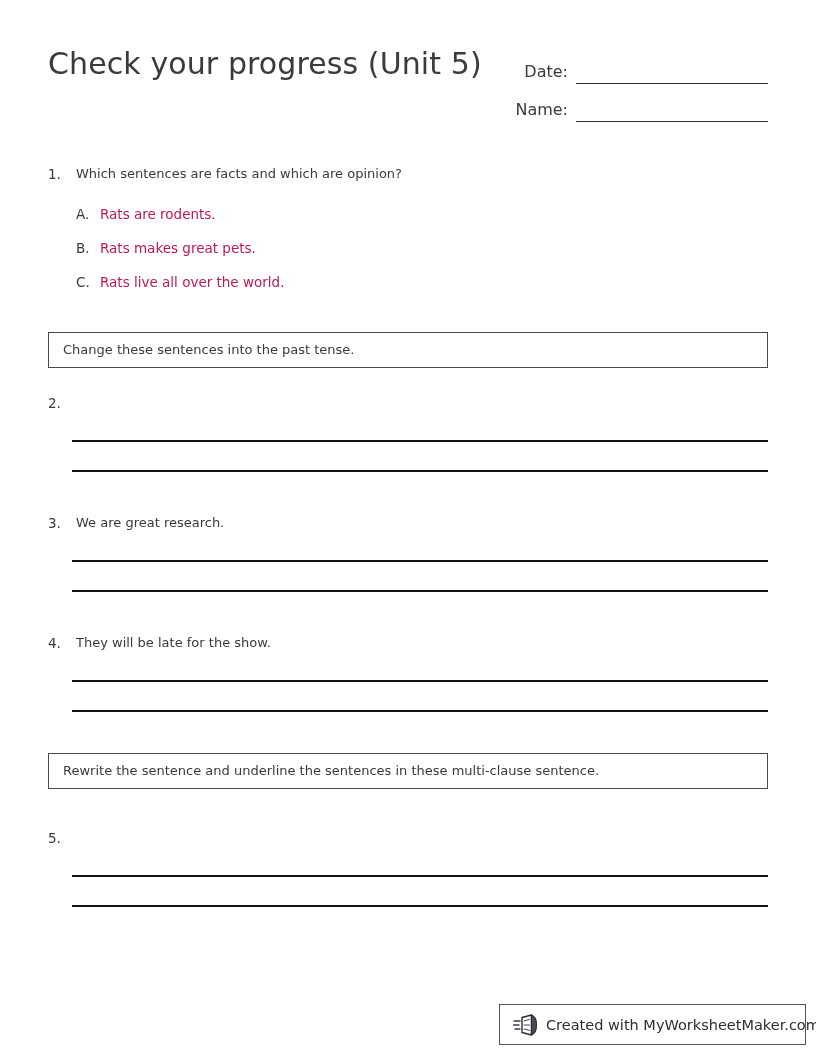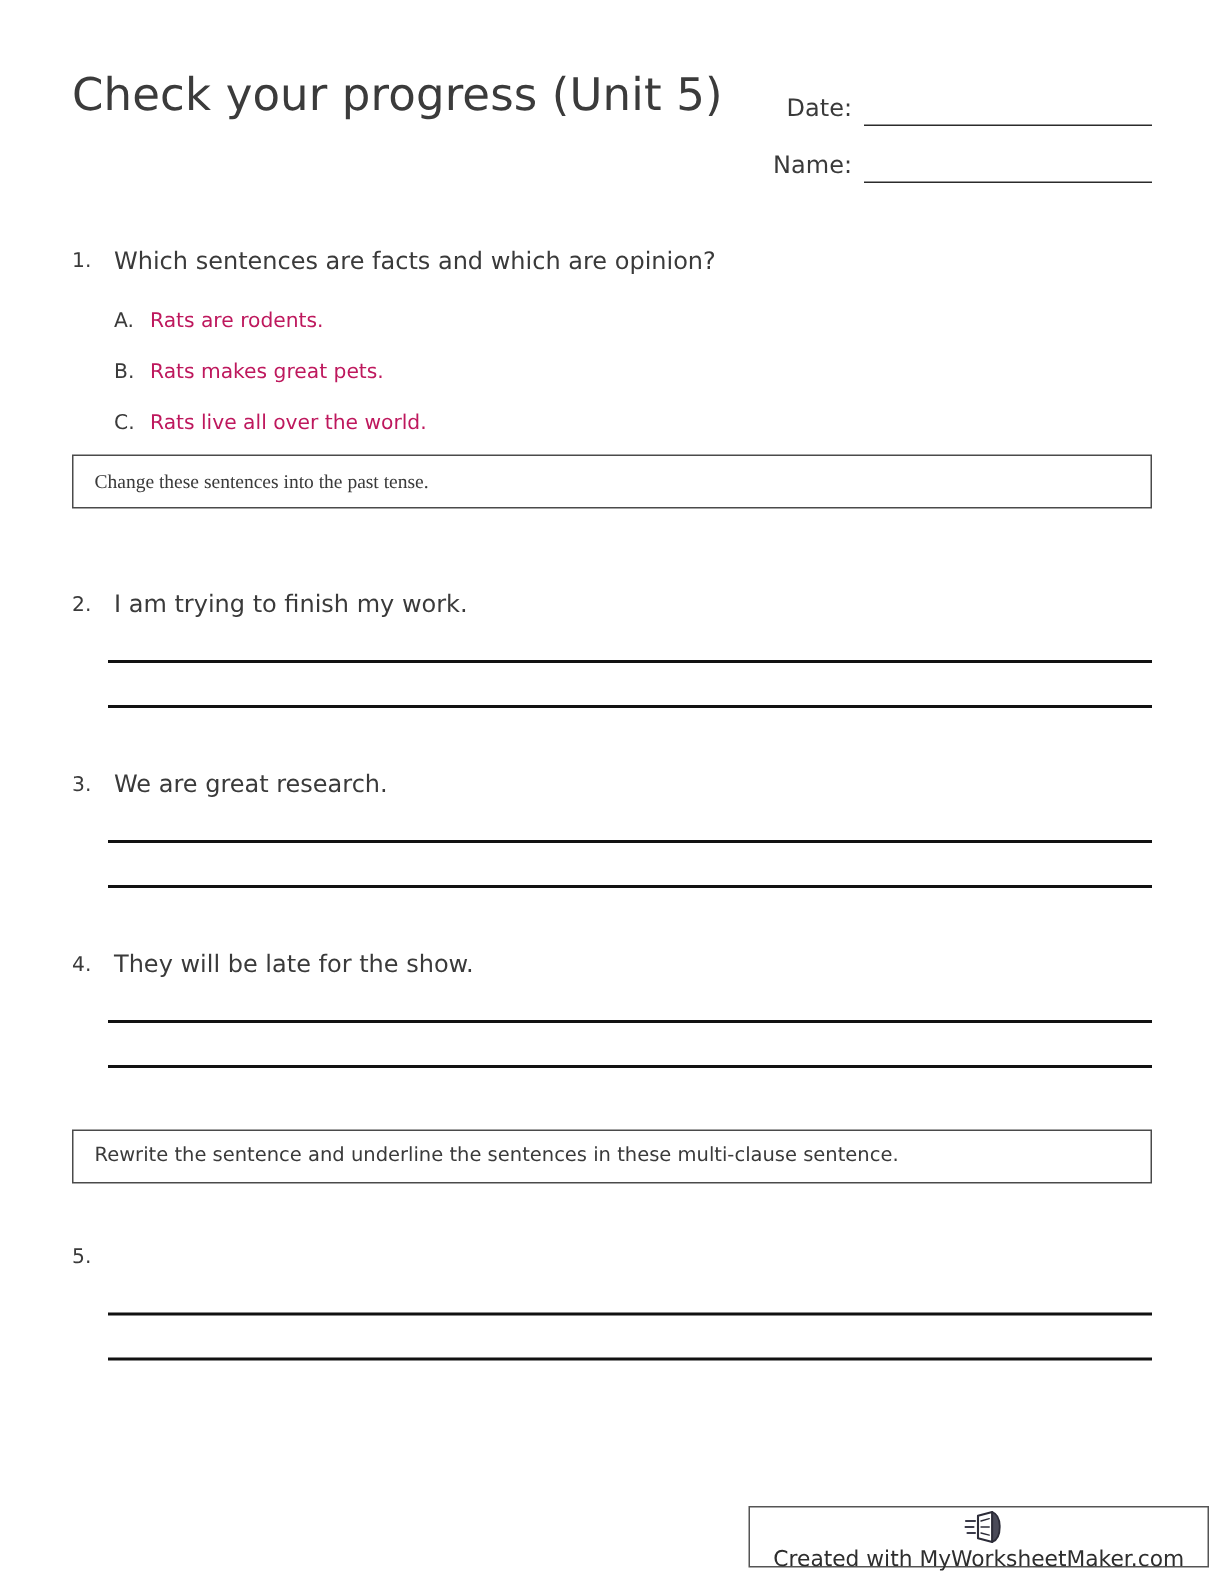--- a/index.html
+++ b/index.html
@@ -76,21 +76,21 @@
     align-items: flex-start;
   }
   .q-num {
     width: 28px;
     flex: 0 0 28px;
     font-size: 13.5px;
     color: #3a3a3a;
     line-height: 20px;
   }
   .q-text {
-    font-size: 16px;
+    font-size: 13px;
     color: #3a3a3a;
     line-height: 20px;
   }
 
   .opt-list {
     margin-top: 20px;
   }
   .opt-row {
     display: flex;
     align-items: flex-start;
@@ -148,21 +148,20 @@
     position: absolute;
     left: 499px;
     top: 1004px;
     width: 307px;
     height: 41px;
     border: 1.2px solid #555555;
     background: #ffffff;
     display: flex;
     align-items: center;
     box-sizing: border-box;
-    flex-direction: column;
   }
   .badge-icon {
     width: 26px;
     height: 24px;
     margin-left: 13px;
     margin-right: 7px;
     flex: 0 0 26px;
     display: block;
   }
   .badge-text {
@@ -206,28 +205,27 @@
         <span class="opt-letter">B.</span>
         <span class="opt-text">Rats makes great pets.</span>
       </div>
       <div class="opt-row">
         <span class="opt-letter">C.</span>
         <span class="opt-text">Rats live all over the world.</span>
       </div>
     </div>
   </div>
 
-  <div class="instruction-box" style="top:303px;font-family:Liberation Serif, serif;">
+  <div class="instruction-box" style="top:332px;">
     <span class="instruction-text">Change these sentences into the past tense.</span>
   </div>
 
   <div class="q-block" style="top:393px;">
     <div class="q-row">
       <span class="q-num">2.</span>
-      <span class="q-text">I am trying to finish my work.</span>
     </div>
   </div>
   <div class="answer-lines" style="top:440px;">
     <div class="answer-line"></div>
     <div class="answer-line"></div>
   </div>
 
   <div class="q-block" style="top:513px;">
     <div class="q-row">
       <span class="q-num">3.</span>

